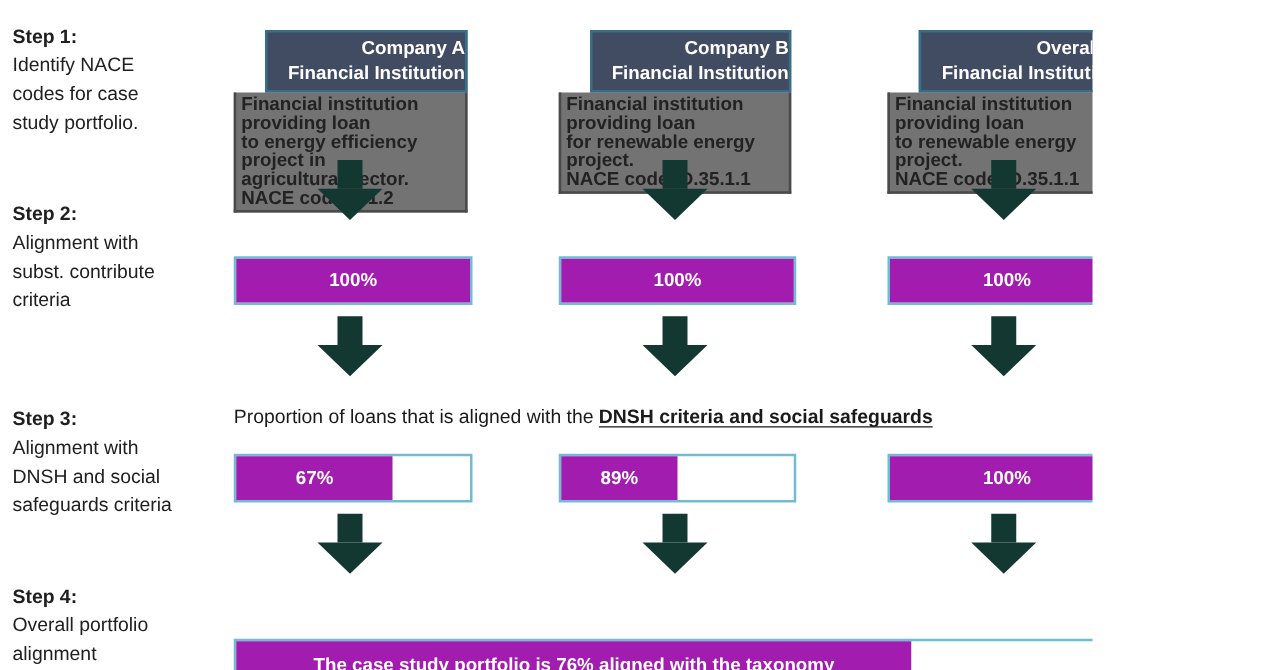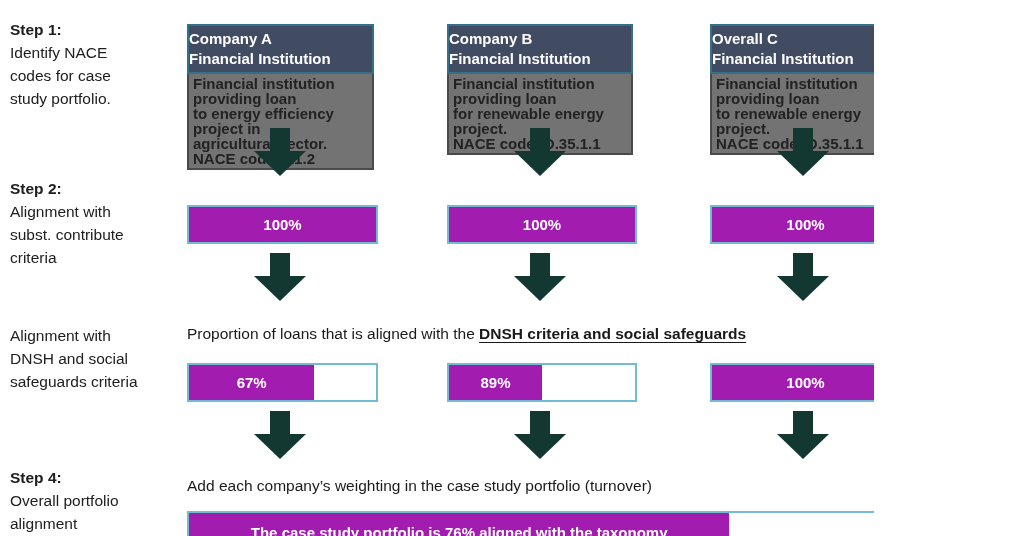--- a/index.html
+++ b/index.html
@@ -5,34 +5,34 @@
   html,body{margin:0;padding:0;background:#ffffff;}
   .canvas{
     position:relative;width:874px;height:536px;background:#ffffff;overflow:hidden;
     font-family:"Liberation Sans","DejaVu Sans",sans-serif;color:#202020;
   }
   
   .step-label{position:absolute;left:10px;width:168px;font-size:15.5px;line-height:23px;}
   .step-title{font-weight:bold;}
   .step-desc{white-space:pre-line;}
   .pos-step1{top:18px;}
-  .pos-step2{top:177px;}
+  .pos-step2{top:160px;}
   .pos-step3{top:324px;}
   .pos-step4{top:466px;}
 
   
   .col-a{left:187px;width:187px;}
   .col-b{left:447px;width:186px;}
   .col-c{left:710px;width:187px;}
 
   
   .company-box{position:absolute;top:24px;box-sizing:border-box;}
   .company-header{
-    background:#414C62;border:2px solid #35708A;color:#ffffff;text-align:left;
-    font-weight:bold;font-size:15px;line-height:20px;padding:3px 0;
+    background:#414C62;border:2px solid #35708A;color:#ffffff;text-align:right;
+    font-weight:bold;font-size:15px;line-height:20px;padding:3px 0;margin-left:25px;
   }
   .company-body{
     background:#737373;border:2px solid #4a4a4a;border-top:none;color:#222222;
     font-size:15px;line-height:15px;padding:2px 4px;white-space:pre-line;font-weight:bold;
   }
 
   
   .arrow{position:absolute;width:52px;}
   .arrow .stem{width:20px;height:23px;background:#133832;margin:0 auto;}
   .arrow .head{width:0;height:0;border-left:26px solid transparent;border-right:26px solid transparent;border-top:25px solid #133832;}
@@ -64,20 +64,21 @@
 codes for case
 study portfolio.</div>
   </div>
   <div class="step-label pos-step2">
     <div class="step-title">Step 2:</div>
     <div class="step-desc">Alignment with
 subst. contribute
 criteria</div>
   </div>
   <div class="step-label pos-step3">
+    <div class="step-title">Step 3:</div>
     <div class="step-desc">Alignment with
 DNSH and social
 safeguards criteria</div>
   </div>
   <div class="step-label pos-step4">
     <div class="step-title">Step 4:</div>
     <div class="step-desc">Overall portfolio
 alignment</div>
   </div>
 
@@ -178,21 +179,20 @@
     </div>
   <div class="arrow arrow-b arrow-row3">
       <div class="stem"></div>
       <div class="head"></div>
     </div>
   <div class="arrow arrow-c arrow-row3">
       <div class="stem"></div>
       <div class="head"></div>
     </div>
 
-  <div class="row-heading pos-h4">Add each company’s weighting in the case study portfolio (turnover)</div>
 
   <div class="bar result-bar">
     <div class="fill" style="width: 76%;">
       <span>The case study portfolio is 76% aligned with the taxonomy</span>
     </div>
   </div>
 
 </div>
 
 </body></html>

